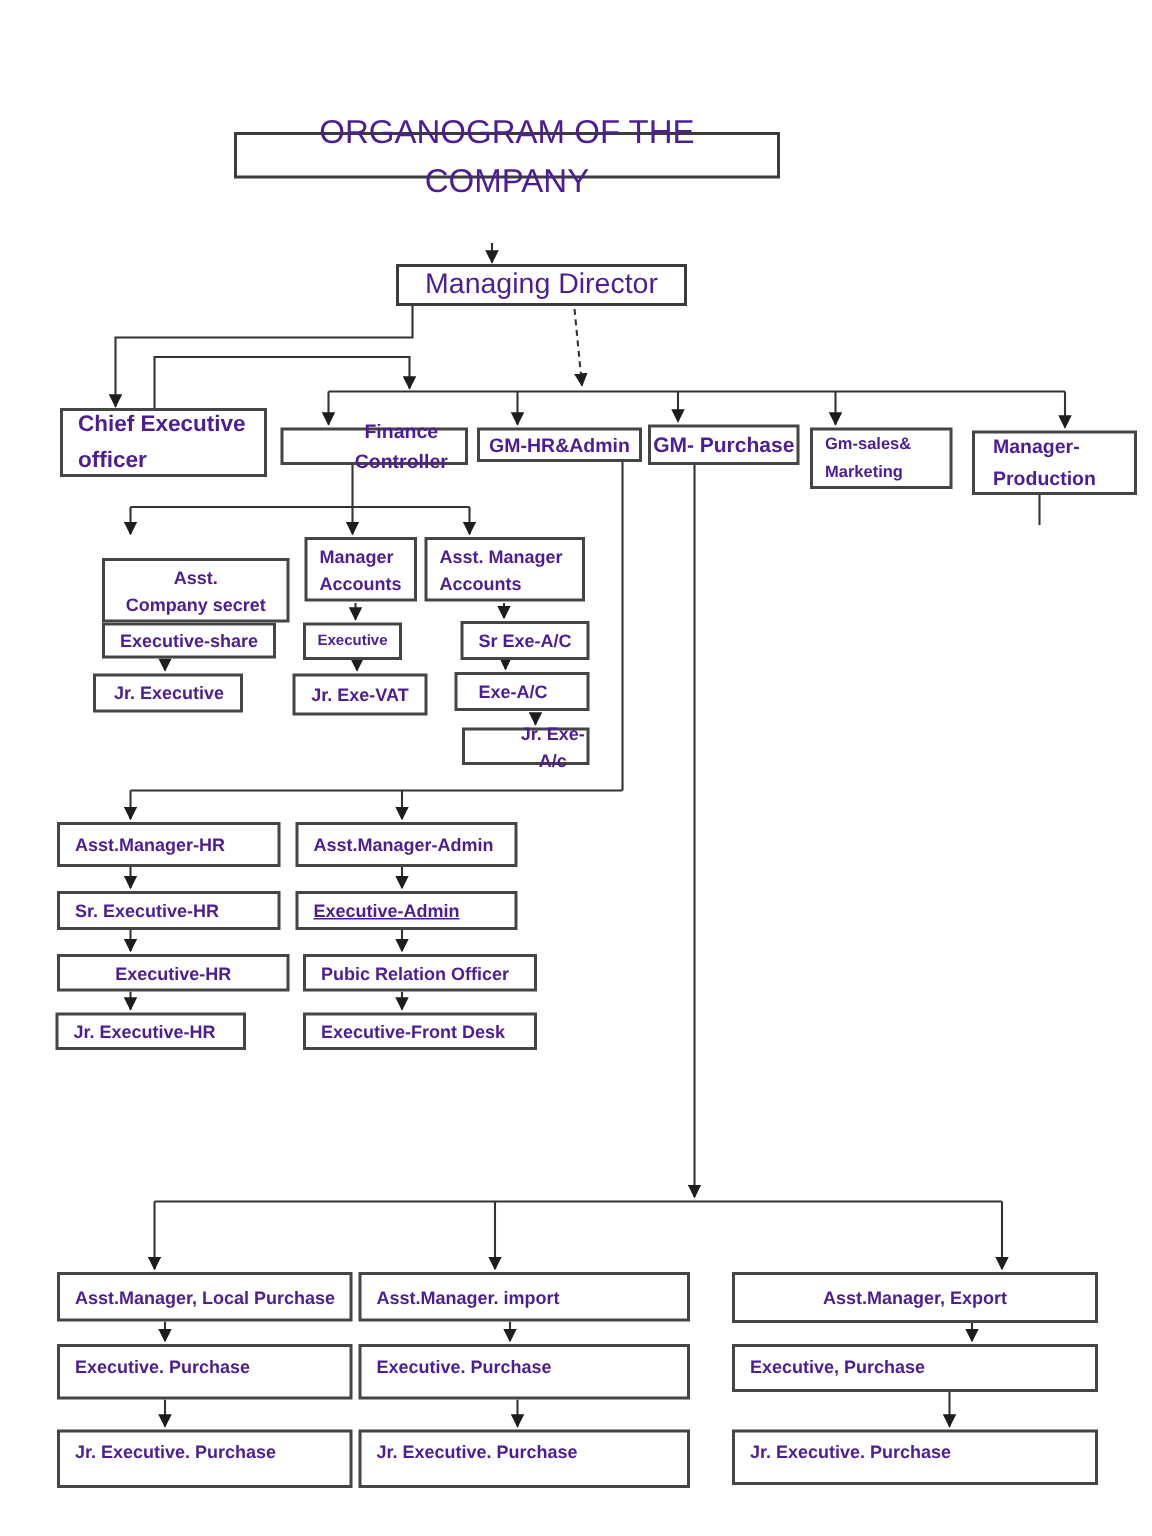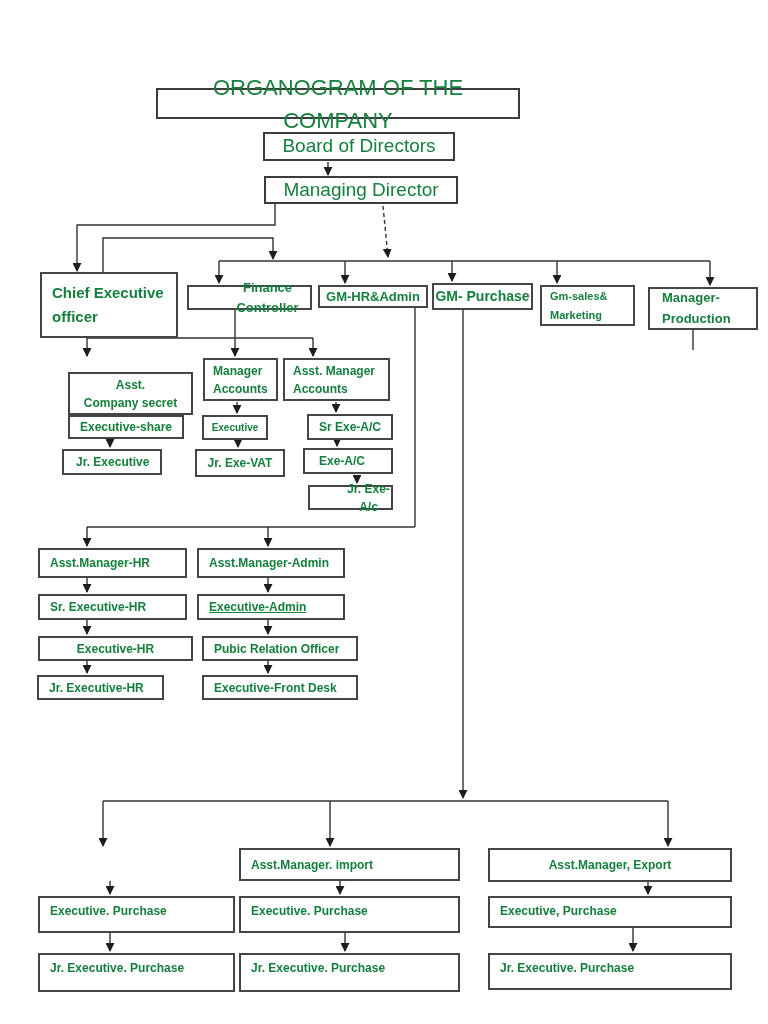--- a/index.html
+++ b/index.html
@@ -13,21 +13,21 @@
   .connectors{position:absolute;left:0;top:0;width:768px;height:1024px;}
   .node{
     position:absolute;
     box-sizing:border-box;
     background:#ffffff;
     border:2px solid #454545;
     display:flex;
     align-items:center;
     font-weight:bold;
     font-size:12px;
-    color:#15803d;
+    color:#4c1d95;
     line-height:1.5;
     white-space:pre-line;
   }
   .c{justify-content:center;text-align:center;}
   .l{padding-left:10px;}
   .p8{padding-left:8px;}
   .p12{padding-left:12px;}
   .p14{padding-left:14px;}
   .t{align-items:flex-start;padding-top:4px;}
   .plain{font-weight:normal;border-width:2px;border-color:#3c3c3c;}
@@ -94,24 +94,23 @@
       <path d="M110,881 V894" marker-end="url(#ah)"></path>
       <path d="M340,881 V894" marker-end="url(#ah)"></path>
       <path d="M648,882 V894" marker-end="url(#ah)"></path>
       <path d="M110,933 V951" marker-end="url(#ah)"></path>
       <path d="M345,933 V951" marker-end="url(#ah)"></path>
       <path d="M633,928 V951" marker-end="url(#ah)"></path>
     </g>
   </svg>
 
   <div class="node c plain" style="left:156px;top:88px;width:364px;height:31px;font-size:22px;">ORGANOGRAM OF THE COMPANY</div>
-  <div class="node c plain" style="left:263px;top:132px;width:192px;height:29px;font-size:19px;">Board of Directors</div>
   <div class="node c plain" style="left:264px;top:176px;width:194px;height:28px;font-size:19px;">Managing Director</div>
 
-  <div class="node l" style="left:40px;top:272px;width:138px;height:66px;font-size:15px;line-height:1.6;">Chief Executive
+  <div class="node l" style="left:40px;top:272px;width:138px;height:46px;font-size:15px;line-height:1.6;">Chief Executive
 officer</div>
   <div class="node c" style="left:187px;top:285px;width:125px;height:25px;font-size:13px;padding-left:36px;">Finance Controller</div>
   <div class="node c" style="left:318px;top:285px;width:110px;height:23px;font-size:13px;">GM-HR&amp;Admin</div>
   <div class="node c" style="left:432px;top:283px;width:101px;height:27px;font-size:14px;text-align:right;">GM- Purchase</div>
   <div class="node p8" style="left:540px;top:285px;width:95px;height:41px;font-size:11px;line-height:1.7;">Gm-sales&amp;
 Marketing</div>
   <div class="node p12" style="left:648px;top:287px;width:110px;height:43px;font-size:13px;line-height:1.6;">Manager-
 Production</div>
 
   <div class="node c" style="left:68px;top:372px;width:125px;height:43px;">Asst.
@@ -130,20 +129,21 @@
 
   <div class="node l" style="left:38px;top:548px;width:149px;height:30px;">Asst.Manager-HR</div>
   <div class="node l" style="left:197px;top:548px;width:148px;height:30px;">Asst.Manager-Admin</div>
   <div class="node l" style="left:38px;top:594px;width:149px;height:26px;">Sr. Executive-HR</div>
   <div class="node l" style="left:197px;top:594px;width:148px;height:26px;text-decoration:underline;">Executive-Admin</div>
   <div class="node c" style="left:38px;top:636px;width:155px;height:25px;">Executive-HR</div>
   <div class="node l" style="left:202px;top:636px;width:156px;height:25px;">Pubic Relation Officer</div>
   <div class="node l" style="left:37px;top:675px;width:127px;height:25px;">Jr. Executive-HR</div>
   <div class="node l" style="left:202px;top:675px;width:156px;height:25px;">Executive-Front Desk</div>
 
+  <div class="node l" style="left:38px;top:848px;width:197px;height:33px;">Asst.Manager, Local Purchase</div>
   <div class="node l" style="left:239px;top:848px;width:221px;height:33px;">Asst.Manager. import</div>
   <div class="node c" style="left:488px;top:848px;width:244px;height:34px;">Asst.Manager, Export</div>
   <div class="node l t" style="left:38px;top:896px;width:197px;height:37px;">Executive. Purchase</div>
   <div class="node l t" style="left:239px;top:896px;width:221px;height:37px;">Executive. Purchase</div>
   <div class="node l t" style="left:488px;top:896px;width:244px;height:32px;">Executive, Purchase</div>
   <div class="node l t" style="left:38px;top:953px;width:197px;height:39px;">Jr. Executive. Purchase</div>
   <div class="node l t" style="left:239px;top:953px;width:221px;height:39px;">Jr. Executive. Purchase</div>
   <div class="node l t" style="left:488px;top:953px;width:244px;height:37px;">Jr. Executive. Purchase</div>
 
 </div>

